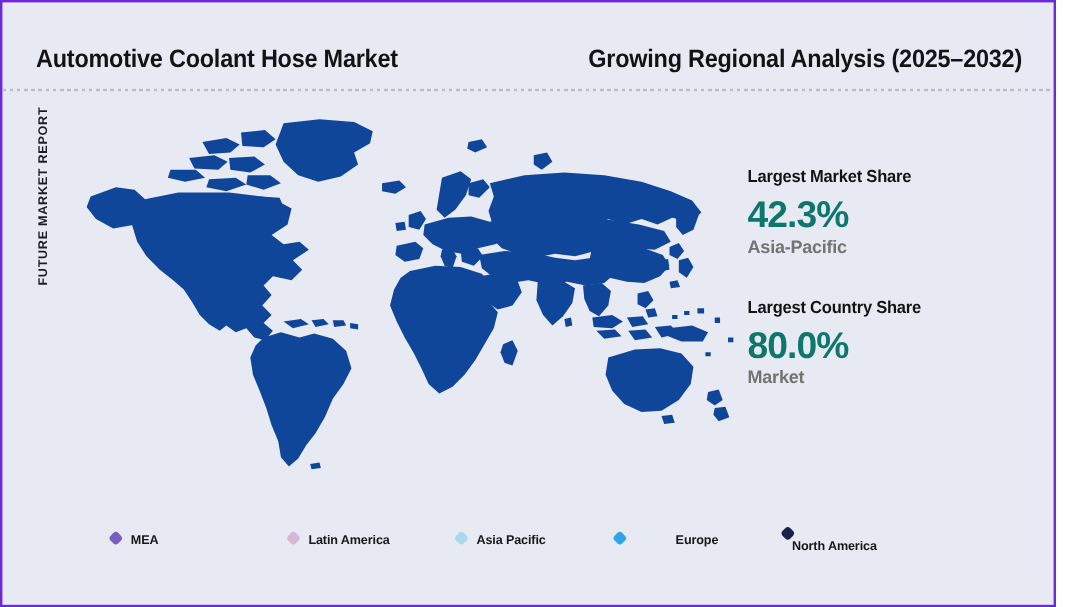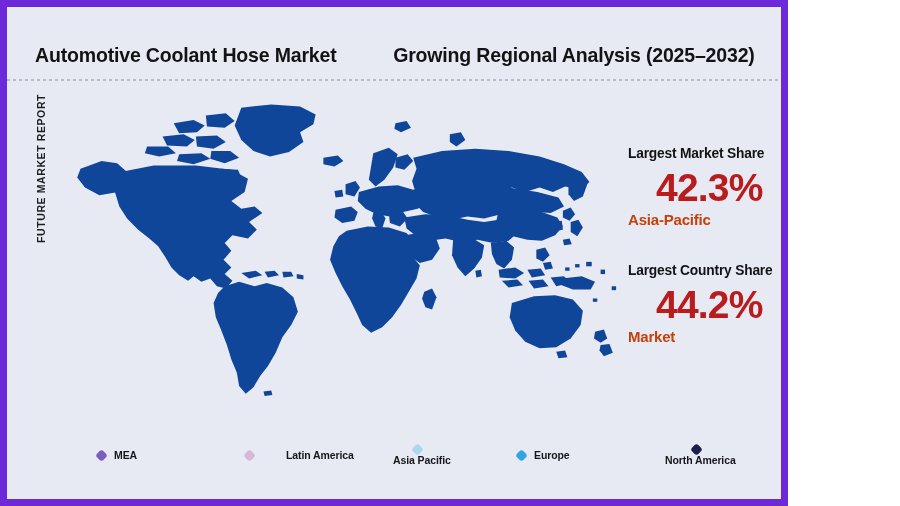--- a/index.html
+++ b/index.html
@@ -5,25 +5,25 @@
   html, body {
     margin: 0;
     padding: 0;
     background: #ffffff;
   }
   body {
     font-family: "Liberation Sans", sans-serif;
   }
   .infographic {
     position: relative;
-    width: 788px;
+    width: 880px;
     height: 506px;
     box-sizing: border-box;
     background: #e7eaf2;
-    border: 7px solid #6d28d9;
+    border: 2px solid #6d28d9;
     overflow: hidden;
   }
 
   
   .header {
     position: absolute;
     left: 0;
     top: 0;
     width: 100%;
     height: 72px;
@@ -105,47 +105,46 @@
     font-size: 14.5px;
     font-weight: bold;
     color: #131316;
     letter-spacing: -0.2px;
     transform: scaleX(0.95);
     transform-origin: left center;
     white-space: nowrap;
   }
   .stat-value {
     margin-top: 7px;
-    font-size: 39px;
-    font-weight: bold;
-    color: #b91c1c;
+    font-size: 31px;
+    font-weight: bold;
+    color: #0f766e;
     letter-spacing: -0.8px;
     line-height: 1.05;
-    margin-left: 28px;
   }
   .stat-region {
     margin-top: 2px;
     font-size: 15px;
     font-weight: bold;
-    color: #c2410c;
+    color: #737373;
     letter-spacing: -0.2px;
   }
 
   
   .legend {
     position: absolute;
     left: 90px;
     top: 448px;
     width: 720px;
     display: flex;
     align-items: center;
   }
   .legend-item {
     display: flex;
-    align-items: center;
+    align-items: flex-start;
     white-space: nowrap;
   }
   .legend-marker {
     width: 9px;
     height: 9px;
     border-radius: 3px;
     transform: rotate(45deg);
     flex: 0 0 auto;
   }
   .legend-label {
@@ -292,44 +291,44 @@
   <div class="stats">
 
     <div class="stat-block">
       <div class="stat-label">Largest Market Share</div>
       <div class="stat-value">42.3%</div>
       <div class="stat-region">Asia-Pacific</div>
     </div>
 
     <div class="stat-block">
       <div class="stat-label">Largest Country Share</div>
-      <div class="stat-value">44.2%</div>
+      <div class="stat-value">80.0%</div>
       <div class="stat-region">Market</div>
     </div>
 
   </div>
 
   <div class="legend">
 
     <div class="legend-item" style="position:absolute;left:0px;">
       <span class="legend-marker" style="background:#7b5dc0;"></span>
       <span class="legend-label">MEA</span>
     </div>
 
-    <div class="legend-item" style="position:absolute;left:148px;gap:24px;">
+    <div class="legend-item" style="position:absolute;left:148px;">
       <span class="legend-marker" style="background:#d8b6d8;"></span>
       <span class="legend-label">Latin America</span>
     </div>
 
-    <div class="legend-item" style="position:absolute;left:288px;flex-direction:column;">
+    <div class="legend-item" style="position:absolute;left:288px;">
       <span class="legend-marker" style="background:#a9d8ef;"></span>
       <span class="legend-label">Asia Pacific</span>
     </div>
 
-    <div class="legend-item" style="position:absolute;left:420px;">
+    <div class="legend-item" style="position:absolute;left:420px;gap:34px;">
       <span class="legend-marker" style="background:#33a3e8;"></span>
       <span class="legend-label">Europe</span>
     </div>
 
     <div class="legend-item" style="position:absolute;left:560px;flex-direction:column;">
       <span class="legend-marker" style="background:#1b1f4b;"></span>
       <span class="legend-label">North America</span>
     </div>
 
   </div>

